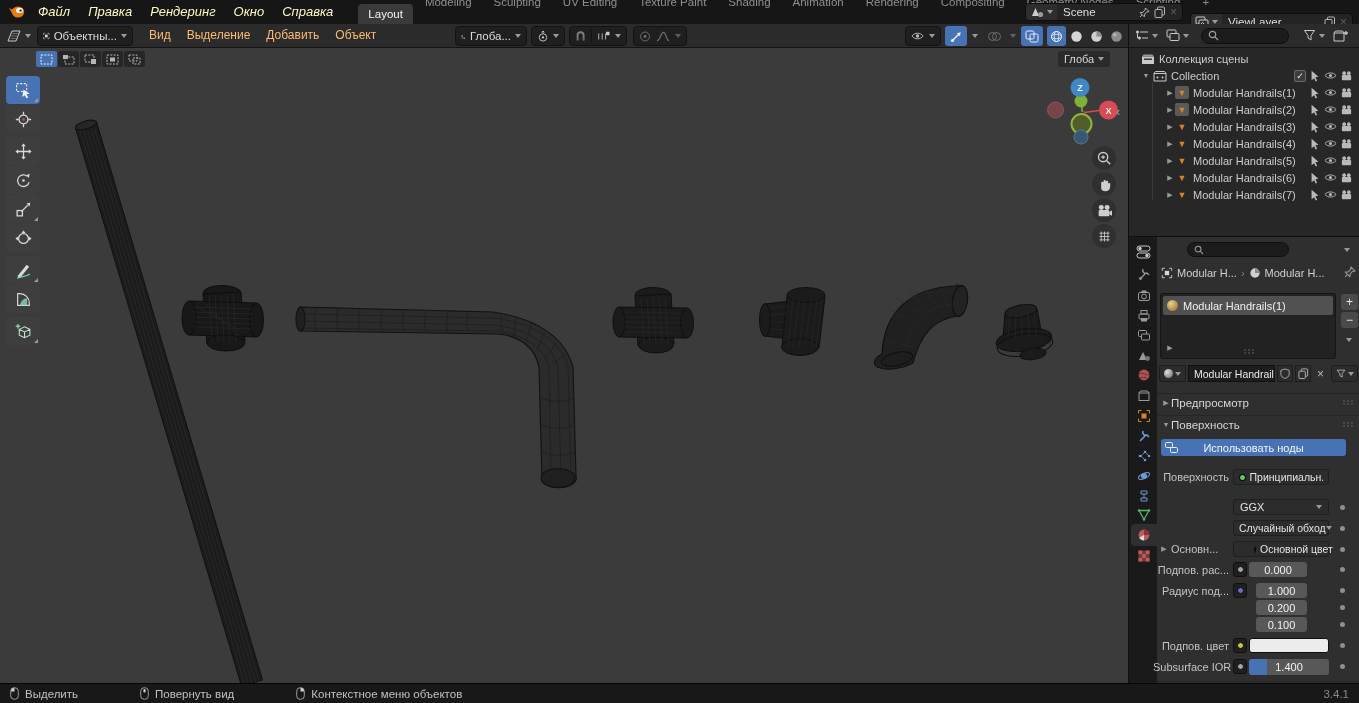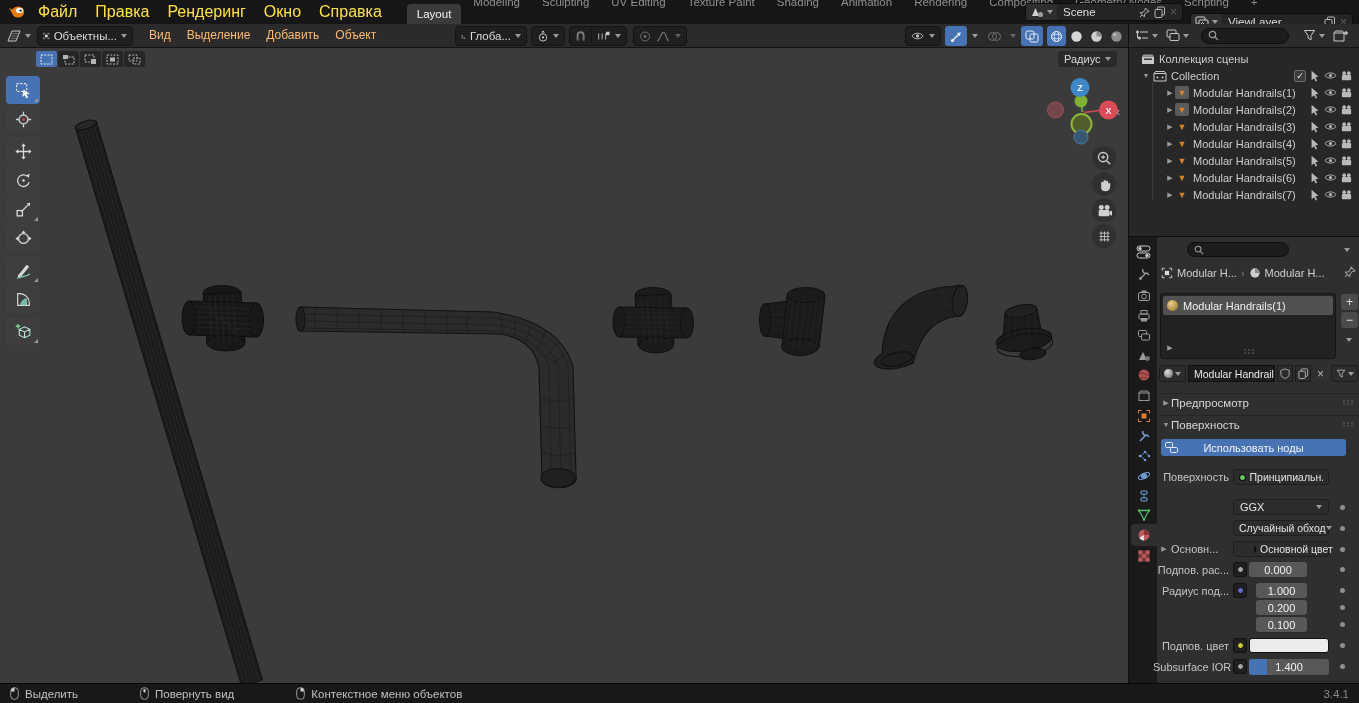--- a/index.html
+++ b/index.html
@@ -5,21 +5,21 @@
   * { box-sizing: border-box; margin:0; padding:0; }
   html,body { width:1359px; height:703px; overflow:hidden; }
   body { font-family:"Liberation Sans","DejaVu Sans",sans-serif; font-size:12px;
          background:#161616; color:#d4d4d4; position:relative; }
   .abs { position:absolute; }
   .row { display:flex; align-items:center; }
   .dd { width:0;height:0;border-left:3.5px solid transparent;border-right:3.5px solid transparent;
         border-top:4px solid #9b9b9b; display:inline-block; }
   
   #topbar { left:0;top:0;width:1359px;height:24px;background:#161616; }
-  #topbar .menu { padding:0 9px; line-height:24px; color:#fde047; font-size:16px; }
+  #topbar .menu { padding:0 9px; line-height:24px; color:#fef9c3; font-size:13px;font-style:italic; }
   .wstab { padding:0 10px; height:20px; line-height:20px; color:#8f8f8f; font-size:11.5px;
            border-radius:4px 4px 0 0; margin-right:2px; }
   .wstab.active { background:#3a3a3c; color:#f2f2f2;margin-top:24px; }
   .idwidget { height:18px; background:#242424; border:1px solid #0d0d0d; border-radius:4px;
               display:flex; align-items:center; overflow:hidden; }
   .idwidget .seg { background:#2e2e2e; height:100%; display:flex; align-items:center; padding:0 4px; gap:3px; }
   .idwidget .txt { padding:0 6px; color:#dedede; font-size:11.5px; flex:1; }
   
   #vph { left:0;top:24px;width:1128px;height:24px;background:#2b2b2b;border-bottom:1px solid #141414; }
   #outh { left:1128px;top:24px;width:231px;height:24px;background:#2b2b2b;border-bottom:1px solid #141414;
@@ -483,21 +483,21 @@
       </span>
     <span class="selmode">
         <svg width="13" height="11" viewBox="0 0 13 11">
           <rect x="1" y="1" width="8" height="6" fill="none" stroke="#b5b5b5" stroke-dasharray="2 1.3"></rect>
           <rect x="5" y="4" width="7" height="6" fill="none" stroke="#b5b5b5" stroke-dasharray="2 1.3"></rect>
         </svg>
       </span>
   </div>
 
   <div class="row abs" style="left:1058px; top:3px; height:16px; background:#2a2a2a; border-radius:3px; padding:0 6px; gap:4px;">
-    <span style="font-size:11px; color:#d8d8d8;">Радиус</span>
+    <span style="font-size:11px; color:#d8d8d8;">Глоба</span>
     <span class="dd"></span>
   </div>
 
   <div class="abs" style="left:6px; top:28px;">
     <div class="toolbtn active">
       <svg width="17" height="17" viewBox="0 0 16 16">
           <rect x="1.5" y="1.5" width="9.5" height="7.5" fill="none" stroke="#eef3f9" stroke-dasharray="2 1.4"></rect>
           <path d="M8,7 L14,11 L10.8,11.6 L12.5,14.5 L10.7,15.3 L9.2,12.4 L6.8,14.2 Z" fill="#eef3f9"></path>
         </svg>
       <span class="corner"></span>

